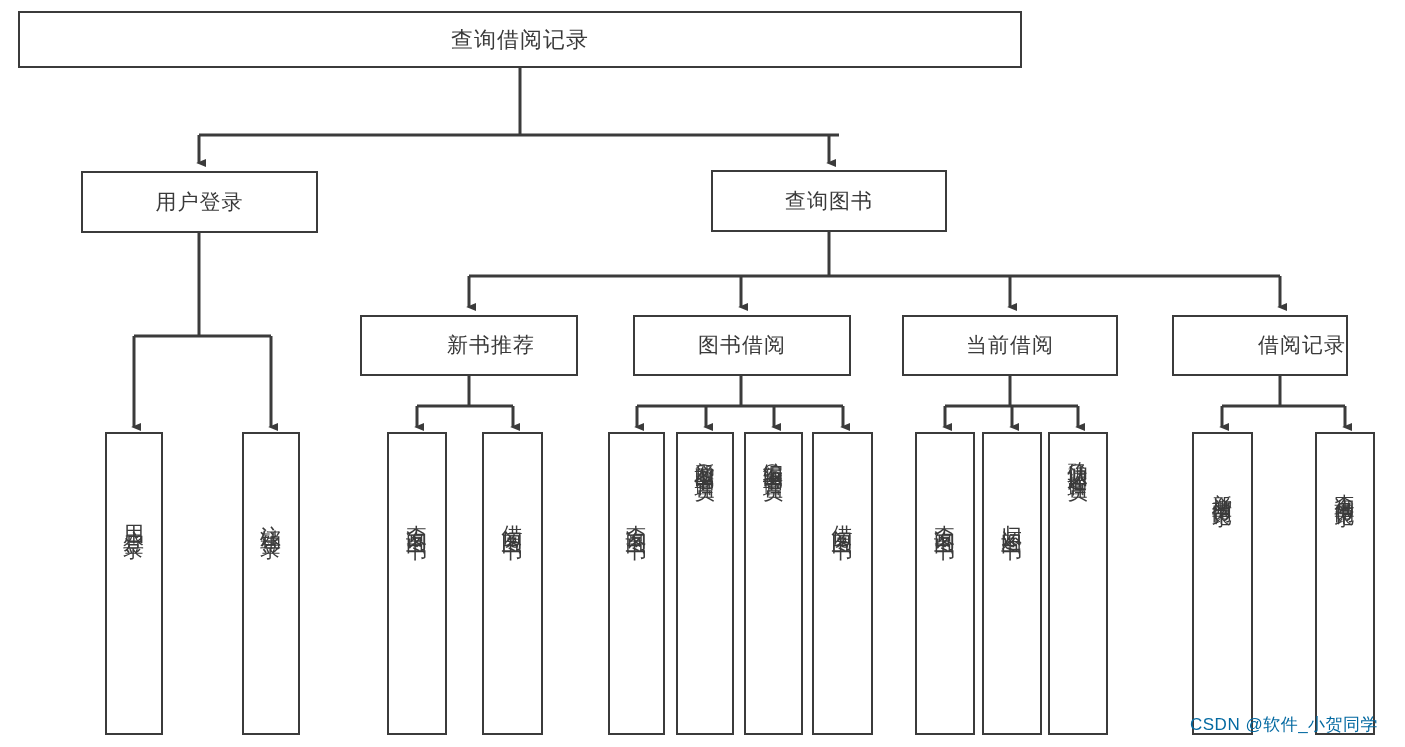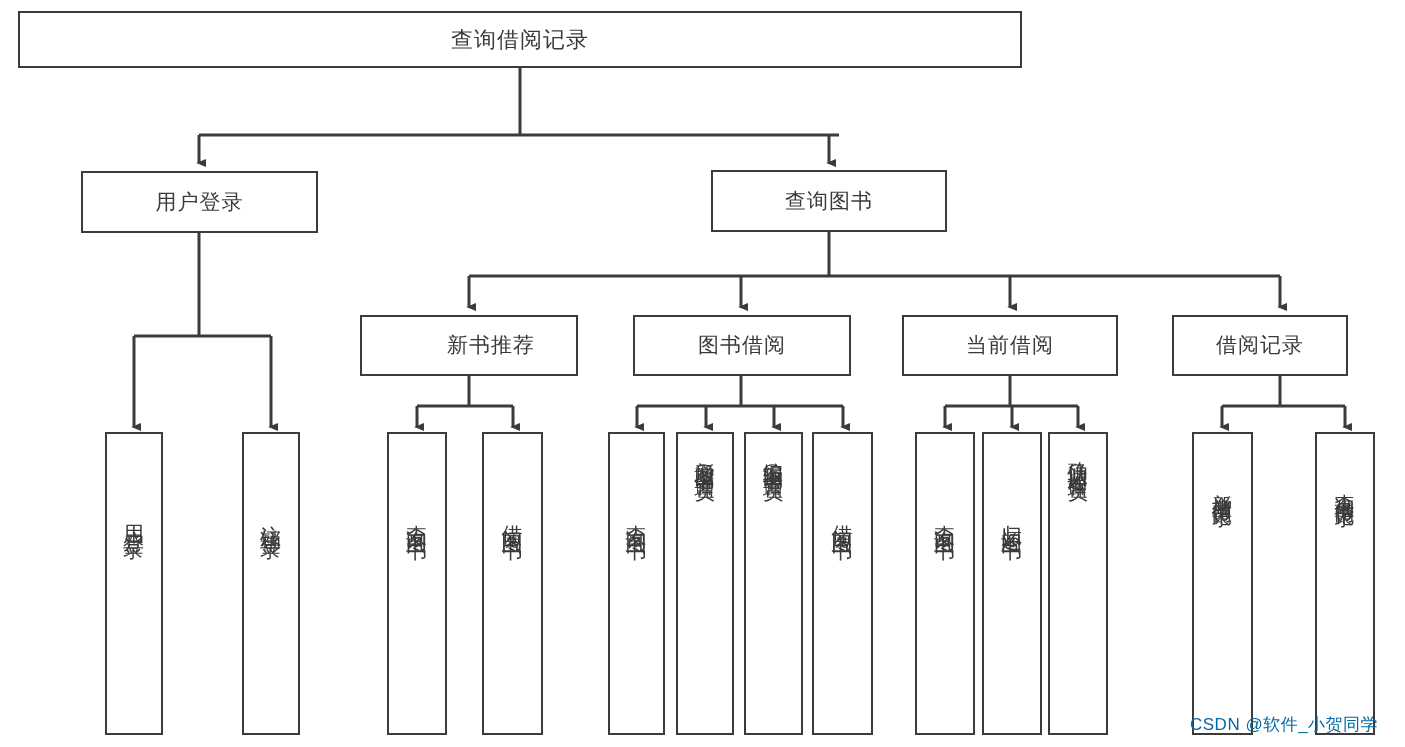--- a/index.html
+++ b/index.html
@@ -145,21 +145,21 @@
 
   <div class="node h" style="left:360px; top:315px; width:218px; height:61px;padding-left:44px;">
     <span class="label">新书推荐</span>
   </div>
   <div class="node h" style="left:902px; top:315px; width:216px; height:61px;">
     <span class="label">当前借阅</span>
   </div>
   <div class="node h" style="left:633px; top:315px; width:218px; height:61px;">
     <span class="label">图书借阅</span>
   </div>
-  <div class="node h" style="left:1172px; top:315px; width:176px; height:61px;">
+  <div class="node h" style="left:1172px; top:315px; width:176px; height:61px;justify-content:flex-end;">
     <span class="label">借阅记录</span>
   </div>
 
   <div class="node v" style="left:105px; top:432px; width:58px; height:303px; padding-top:74px;">
     <span class="label">用户登录</span>
   </div>
   <div class="node v" style="left:242px; top:432px; width:58px; height:303px; padding-top:74px;">
     <span class="label">注销登录</span>
   </div>
 

